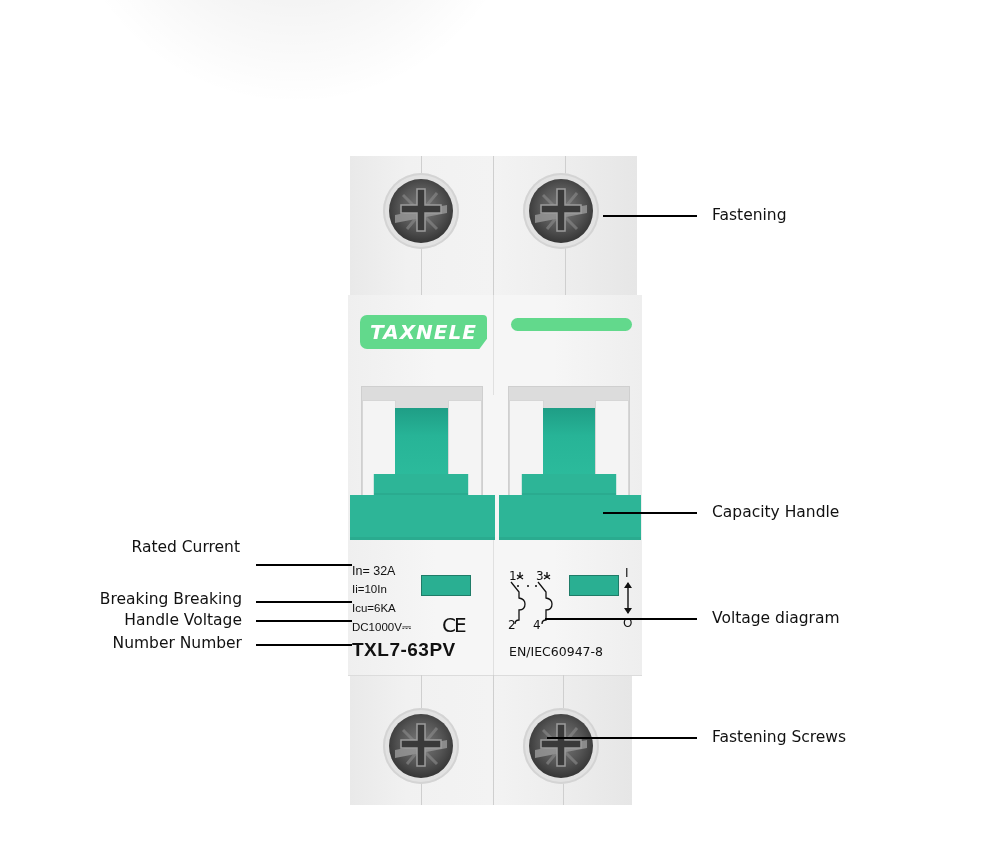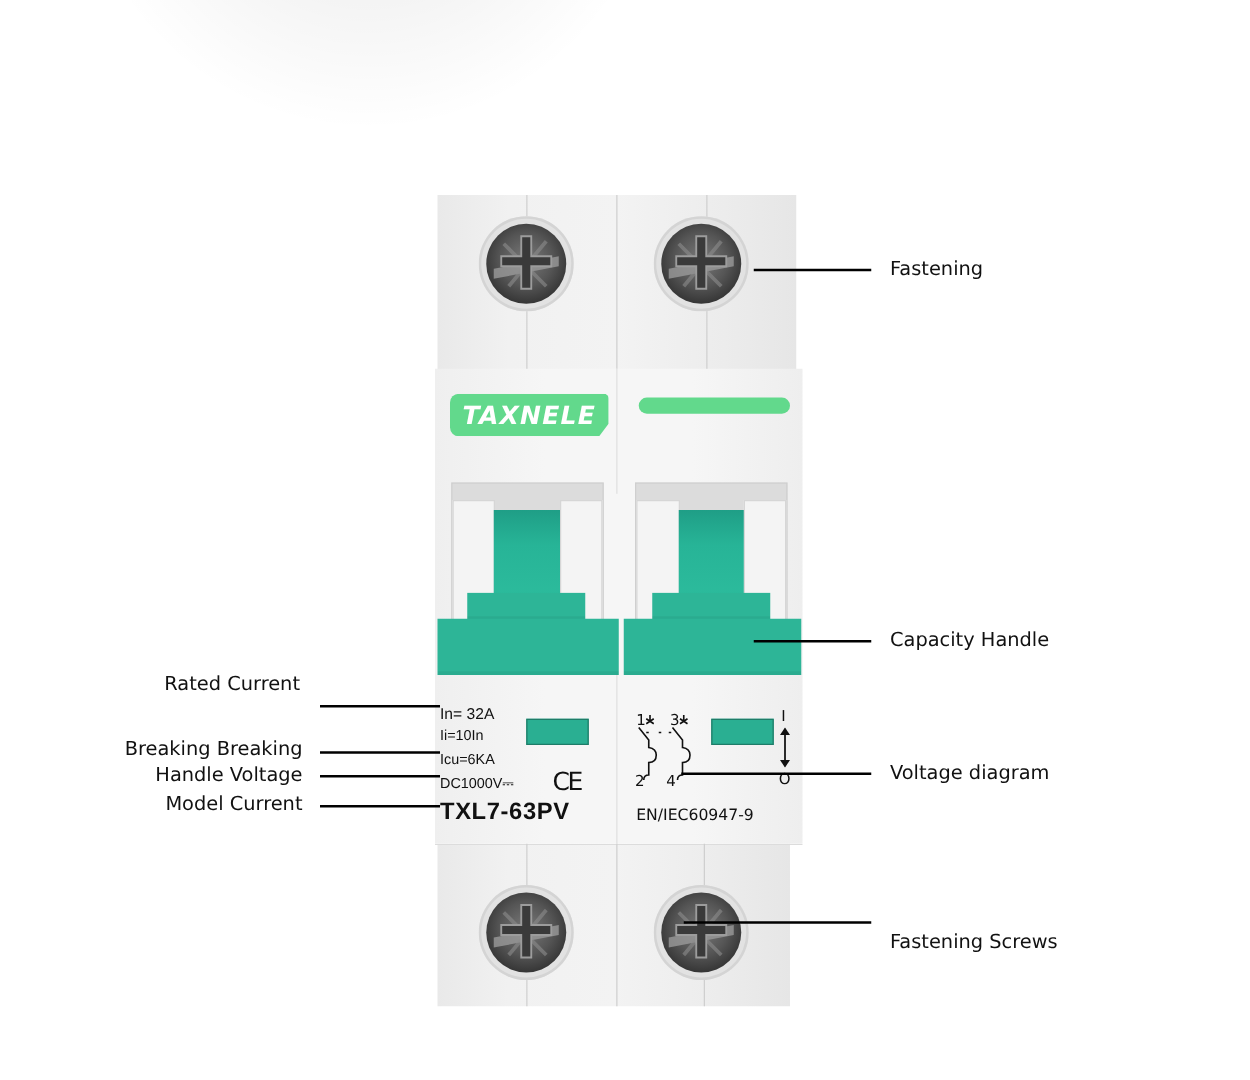--- a/index.html
+++ b/index.html
@@ -173,38 +173,38 @@
     </g>
   </svg>
   <div class="diag-label" style="left:625px;top:558px;">I</div>
   <svg style="position:absolute;left:622px;top:572px;" width="12" height="36" viewBox="0 0 12 36">
     <path d="M6 3 V33" stroke="#111" stroke-width="1.4"></path>
     <path d="M2 8 L6 2 L10 8 Z" fill="#111"></path>
     <path d="M2 28 L6 34 L10 28 Z" fill="#111"></path>
   </svg>
   <div class="diag-label" style="left:623px;top:608px;">O</div>
 
-  <div class="std" style="left:509px;top:636px;">EN/IEC60947-9</div>
+  <div class="std" style="left:509px;top:636px;">EN/IEC60947-8</div>
 </div>
 
 <div class="callout-line" style="left:603px;top:215px;width:94px;"></div>
 <div class="callout-text right-text" style="top:206px;">Fastening</div>
 
 <div class="callout-line" style="left:603px;top:512px;width:94px;"></div>
 <div class="callout-text right-text" style="top:503px;">Capacity Handle</div>
 
 <div class="callout-line" style="left:545px;top:618px;width:152px;"></div>
 <div class="callout-text right-text" style="top:609px;">Voltage diagram</div>
 
 <div class="callout-line" style="left:547px;top:737px;width:150px;"></div>
-<div class="callout-text right-text" style="top:728px;margin-top:16px;">Fastening Screws</div>
+<div class="callout-text right-text" style="top:728px;">Fastening Screws</div>
 
 <div class="callout-line" style="left:256px;top:564px;width:96px;"></div>
 <div class="callout-text left-text" style="right:760px;top:538px;">Rated Current</div>
 
 <div class="callout-line" style="left:256px;top:601px;width:96px;"></div>
 <div class="callout-text left-text" style="right:758px;top:590px;">Breaking Breaking</div>
 
 <div class="callout-line" style="left:256px;top:620px;width:96px;"></div>
 <div class="callout-text left-text" style="right:758px;top:611px;">Handle Voltage</div>
 
 <div class="callout-line" style="left:256px;top:644px;width:96px;"></div>
-<div class="callout-text left-text" style="right:758px;top:634px;">Model Current</div>
+<div class="callout-text left-text" style="right:758px;top:634px;">Number Number</div>
 
 </body></html>

